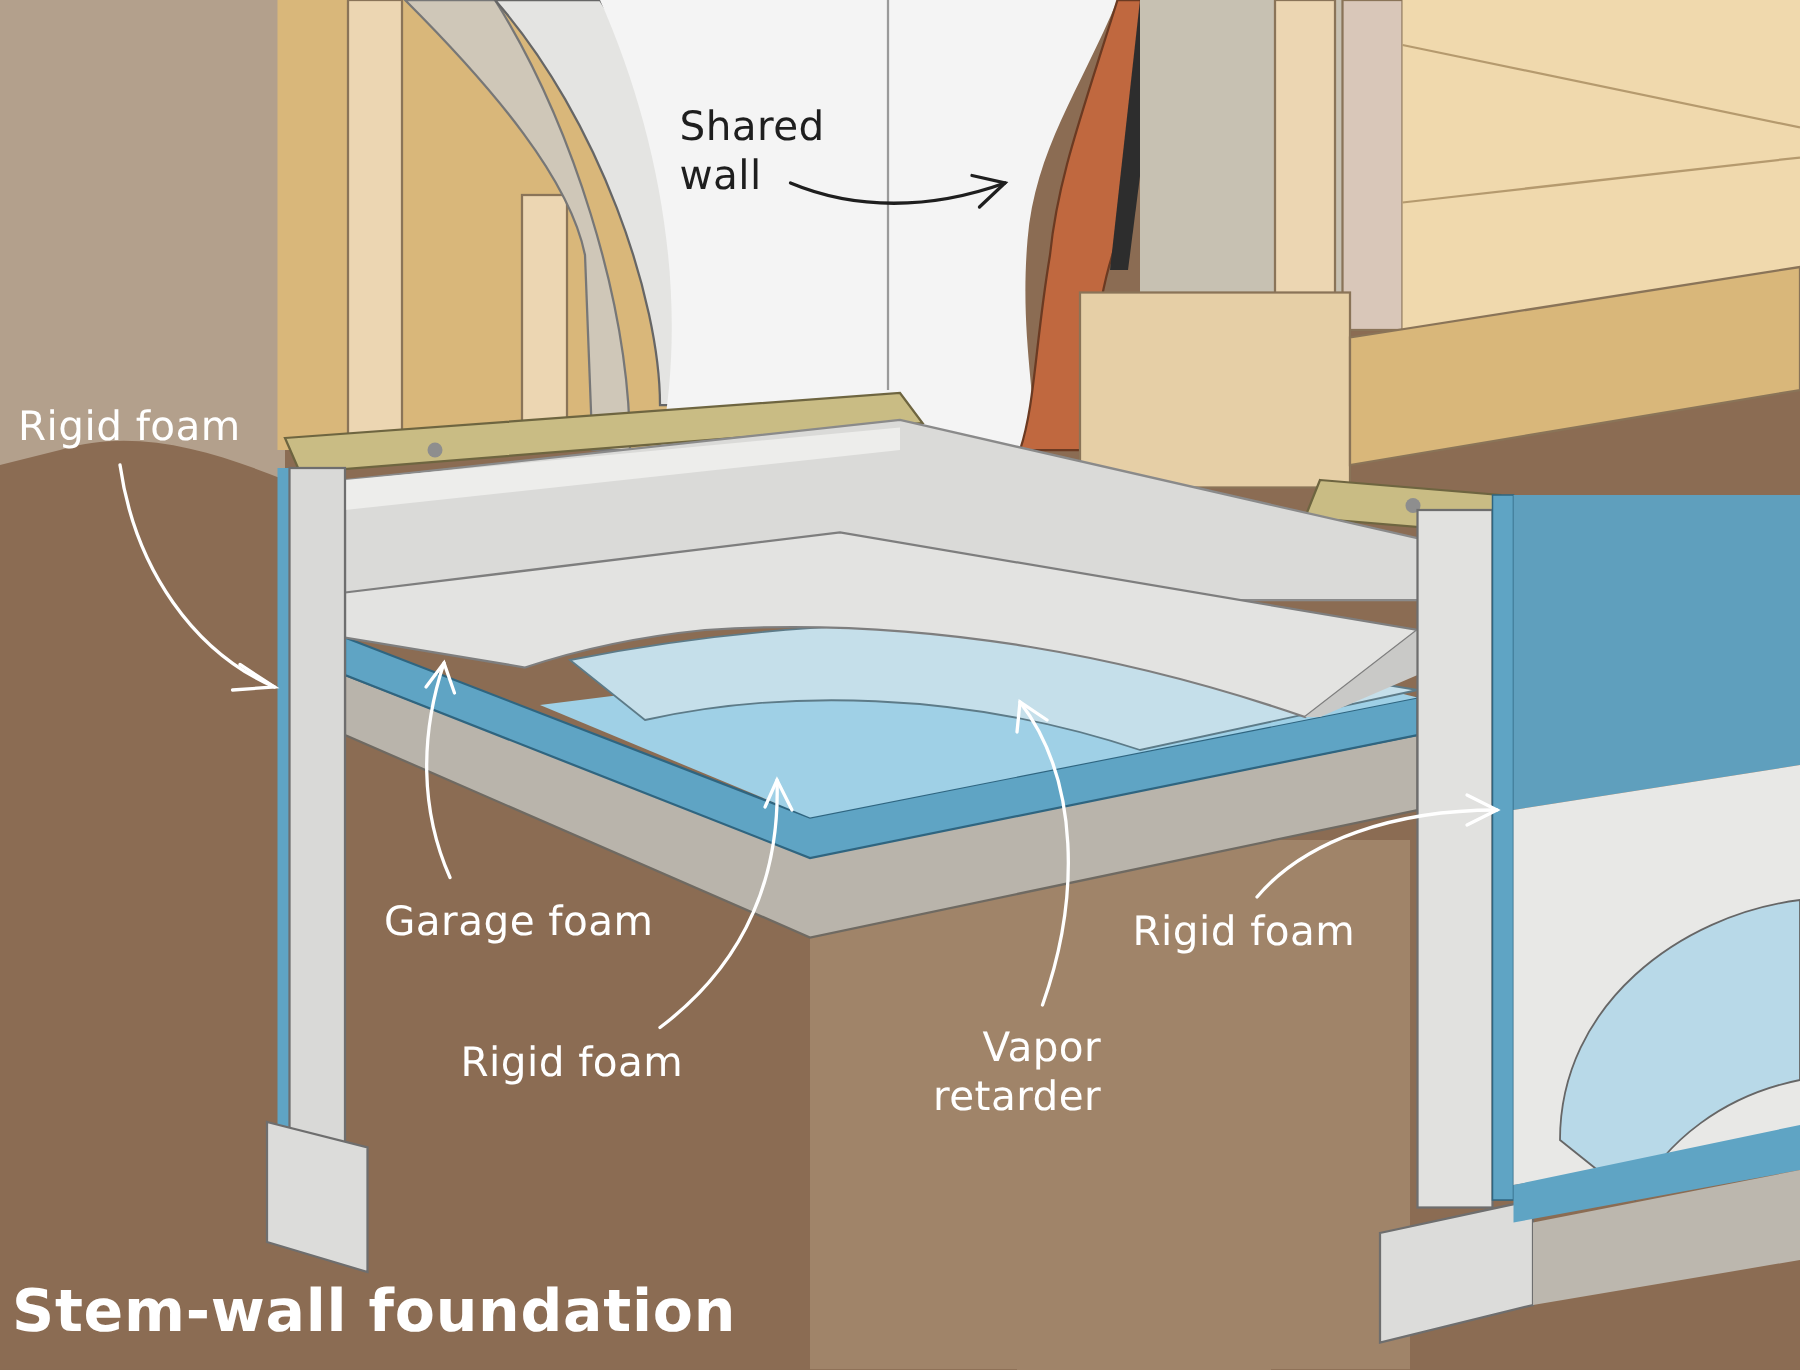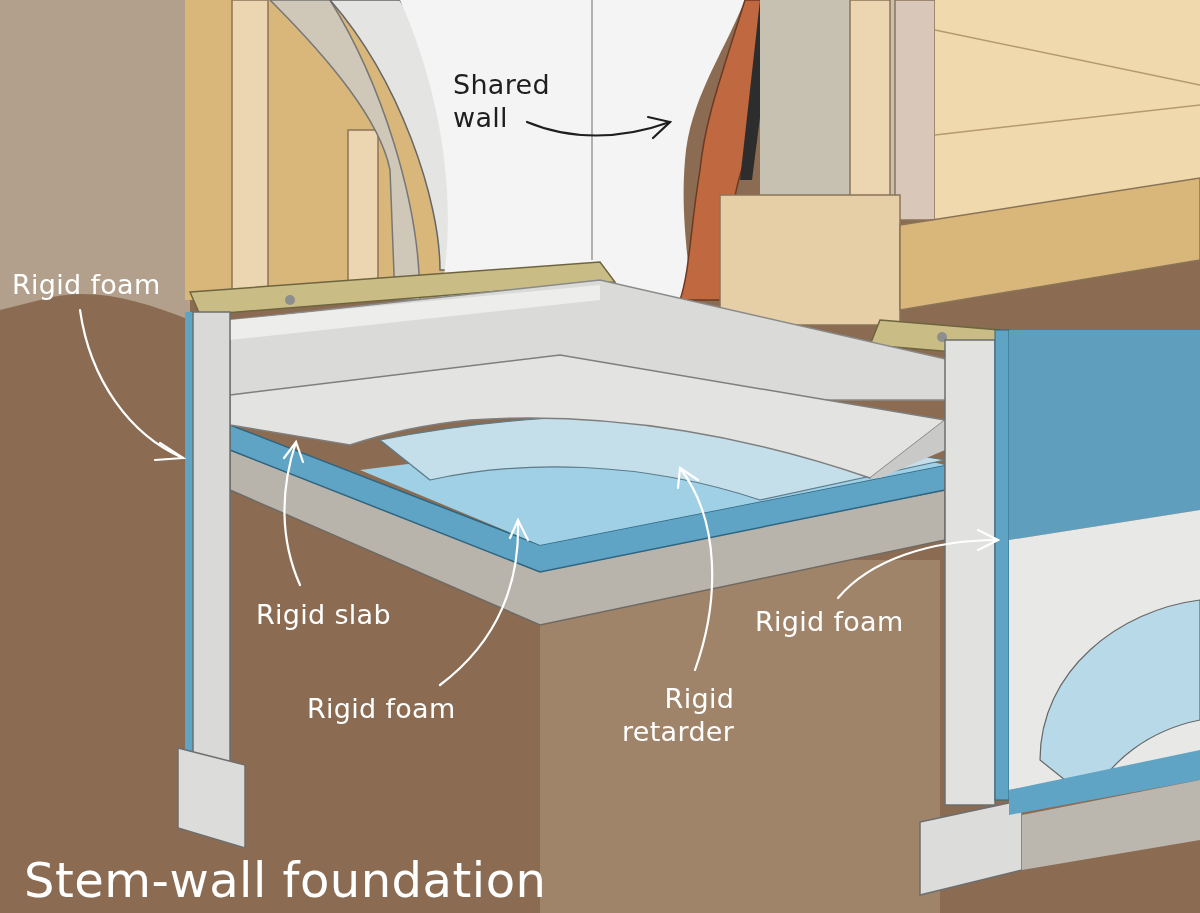--- a/index.html
+++ b/index.html
@@ -11,24 +11,24 @@
       font-family: "DejaVu Sans", sans-serif;
       font-size: 27px;
       line-height: 33px;
       letter-spacing: 0.3px;
       white-space: pre;
     }
     .label.light { color: #ffffff; text-align: right; }
     .label.dark { color: #1e1e1e; }
     .title {
       position: absolute;
-      left: 24px; top: 852px;
+      left: 8px; top: 852px;
       font-family: "DejaVu Sans", sans-serif;
-      font-weight: normal;
-      font-size: 48px;
+      font-weight: bold;
+      font-size: 39px;
       color: #ffffff;
       letter-spacing: 0.5px;
     }
   </style>
 </head>
 <body>
 
 <div class="stage">
   <svg class="art" viewBox="0 0 1200 913">
 
@@ -114,20 +114,20 @@
       <path d="M678 488 L680 468 L698 480" stroke="#ffffff"></path>
 
       <path d="M838 598 C870 560 930 540 998 540" stroke="#ffffff"></path>
       <path d="M978 530 L998 540 L978 550" stroke="#ffffff"></path>
     </g>
   </svg>
 
   <div class="label dark" style="left:453px; top:68px;">Shared
 wall</div>
   <div class="label light" style="left:12px; top:268px;">Rigid foam</div>
-  <div class="label light" style="left:256px; top:598px;">Rigid slab</div>
+  <div class="label light" style="left:256px; top:598px;">Garage foam</div>
   <div class="label light" style="left:307px; top:692px;">Rigid foam</div>
-  <div class="label light" style="left:622px; top:682px;">Rigid
+  <div class="label light" style="left:622px; top:682px;">Vapor
 retarder</div>
   <div class="label light" style="left:755px; top:605px;">Rigid foam</div>
 
   <div class="title">Stem-wall foundation</div>
 </div>
 
 </body></html>

